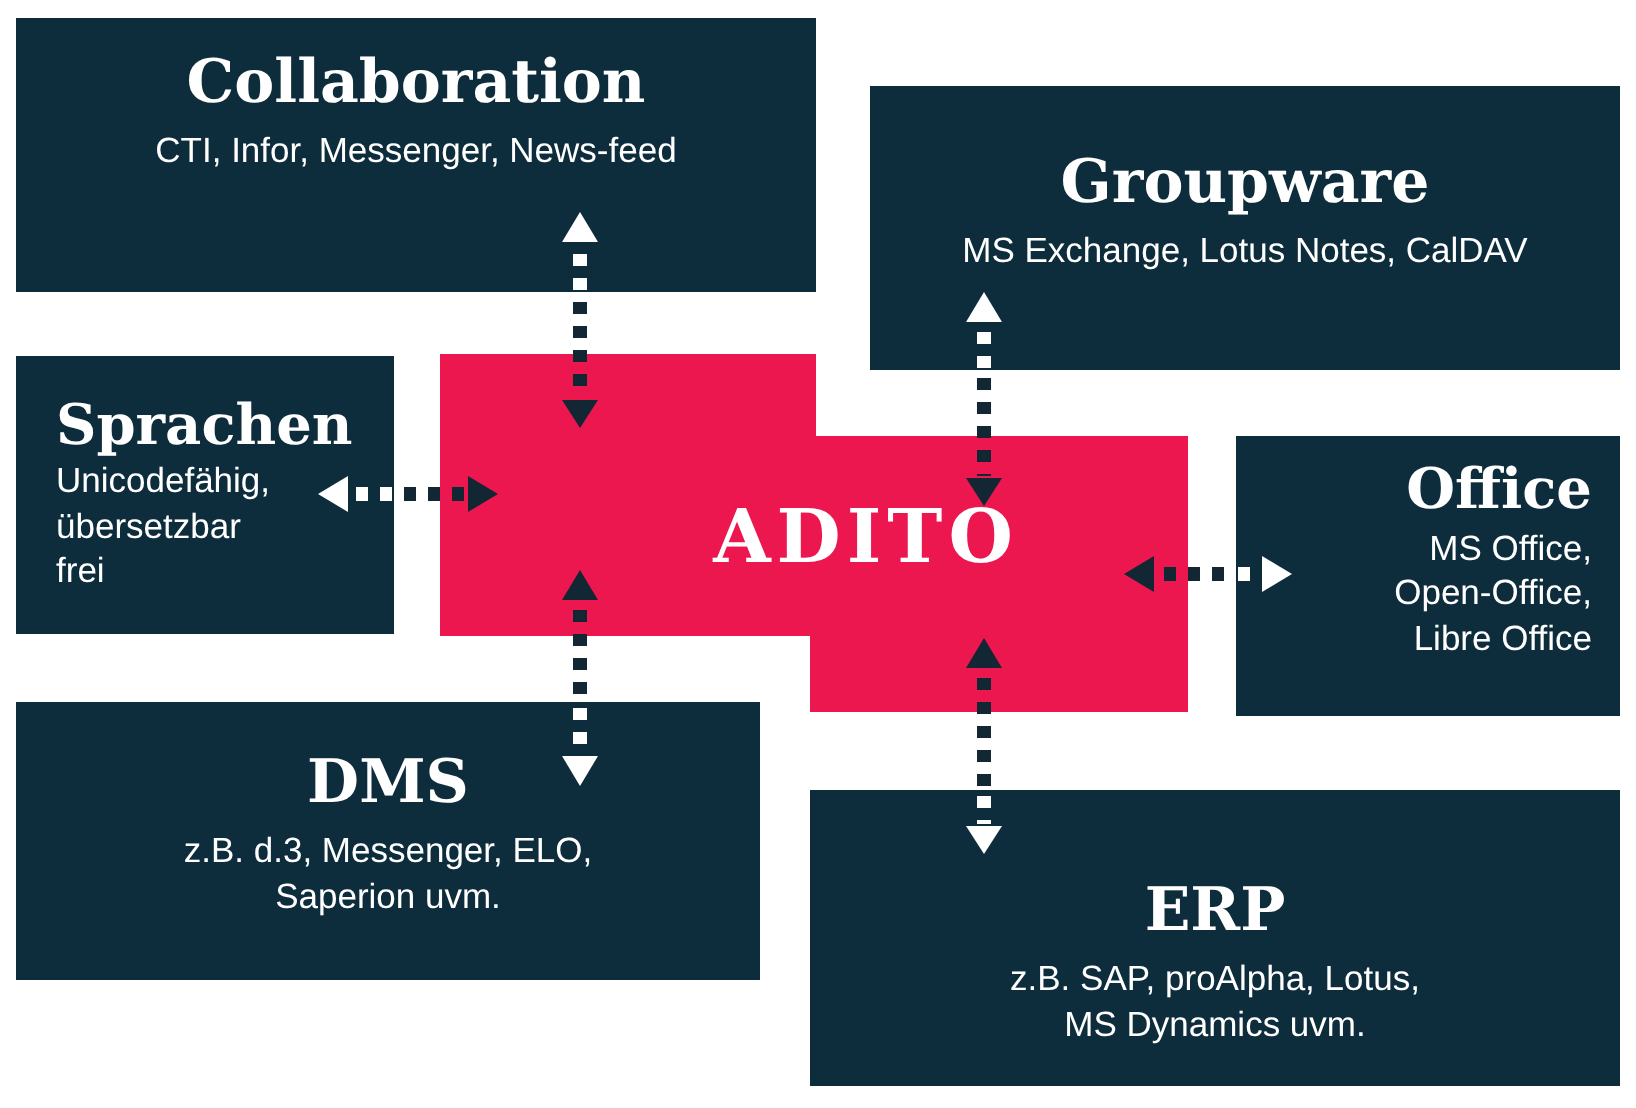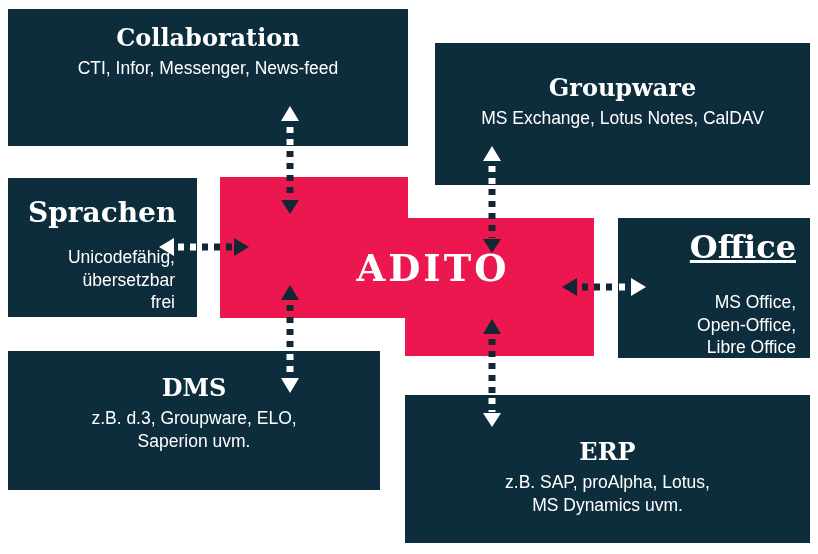--- a/index.html
+++ b/index.html
@@ -20,37 +20,37 @@
     font-family:"Liberation Sans", sans-serif;
   }
   .box{
     position:absolute;
     background:var(--box-bg);
     color:var(--text-light);
   }
   .box .title{
     font-family:"DejaVu Serif", serif;
     font-weight:bold;
-    font-size:24px;
+    font-size:30px;
     line-height:1.1;
   }
   .box .sub{
     font-size:17.5px;
     line-height:1.3;
     margin-top:6px;
   }
   
   .collaboration{left:8px;top:9px;width:400px;height:137px;text-align:center;padding-top:16px;}
   .groupware{left:435px;top:43px;width:375px;height:142px;text-align:center;padding-top:32px;}
   .sprachen{left:8px;top:178px;width:189px;height:139px;text-align:left;padding:20px 22px 0 20px;}
   .sprachen .title{font-size:28px;}
-  .sprachen .sub{margin-top:17px;text-align:right;}
+  .sprachen .sub{margin-top:0;}
   .office{left:618px;top:218px;width:192px;height:140px;text-align:right;padding:12px 14px 0 0;}
-  .office .title{font-size:32px;text-decoration:underline;}
-  .office .sub{margin-top:26px;line-height:1.28;}
+  .office .title{font-size:28px;}
+  .office .sub{margin-top:2px;line-height:1.28;}
   .dms{left:8px;top:351px;width:372px;height:139px;text-align:center;padding-top:24px;}
   .erp{left:405px;top:395px;width:405px;height:148px;text-align:center;padding-top:44px;}
   
   .pink{position:absolute;background:var(--accent);}
   .pink-left{left:220px;top:177px;width:188px;height:141px;}
   .pink-right{left:405px;top:218px;width:189px;height:138px;}
   .adito-label{
     position:absolute;
     left:433px;top:268px;
     transform:translate(-50%,-50%);
@@ -97,21 +97,21 @@
     <div class="sub">
       <div>MS Office,</div>
       <div>Open-Office,</div>
       <div>Libre Office</div>
     </div>
   </div>
 
   <div class="box dms">
     <div class="title">DMS</div>
     <div class="sub">
-      <div>z.B. d.3, Groupware, ELO,</div>
+      <div>z.B. d.3, Messenger, ELO,</div>
       <div>Saperion uvm.</div>
     </div>
   </div>
 
   <div class="box erp">
     <div class="title">ERP</div>
     <div class="sub">
       <div>z.B. SAP, proAlpha, Lotus,</div>
       <div>MS Dynamics uvm.</div>
     </div>

